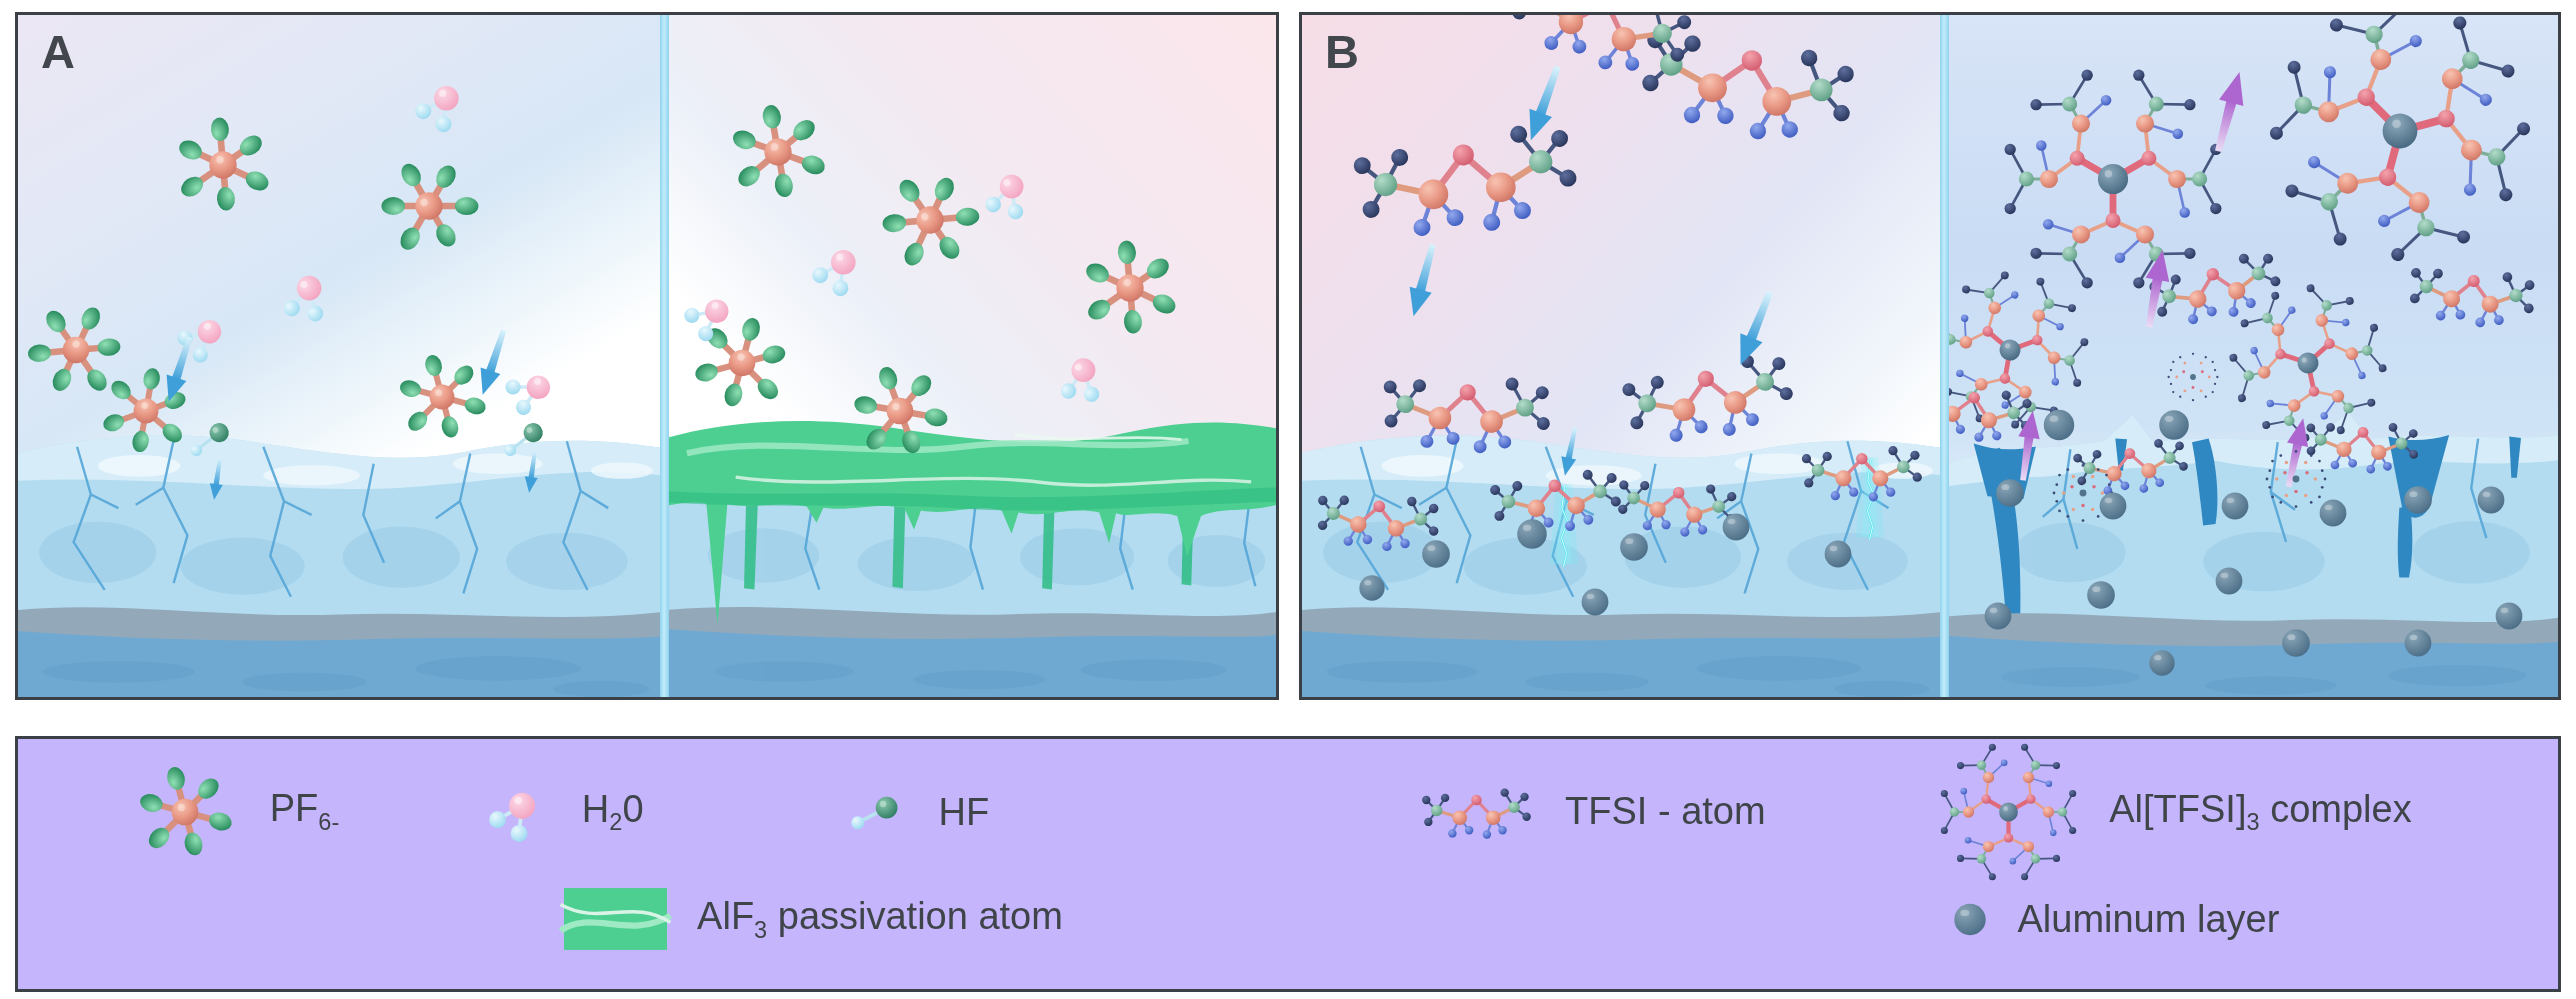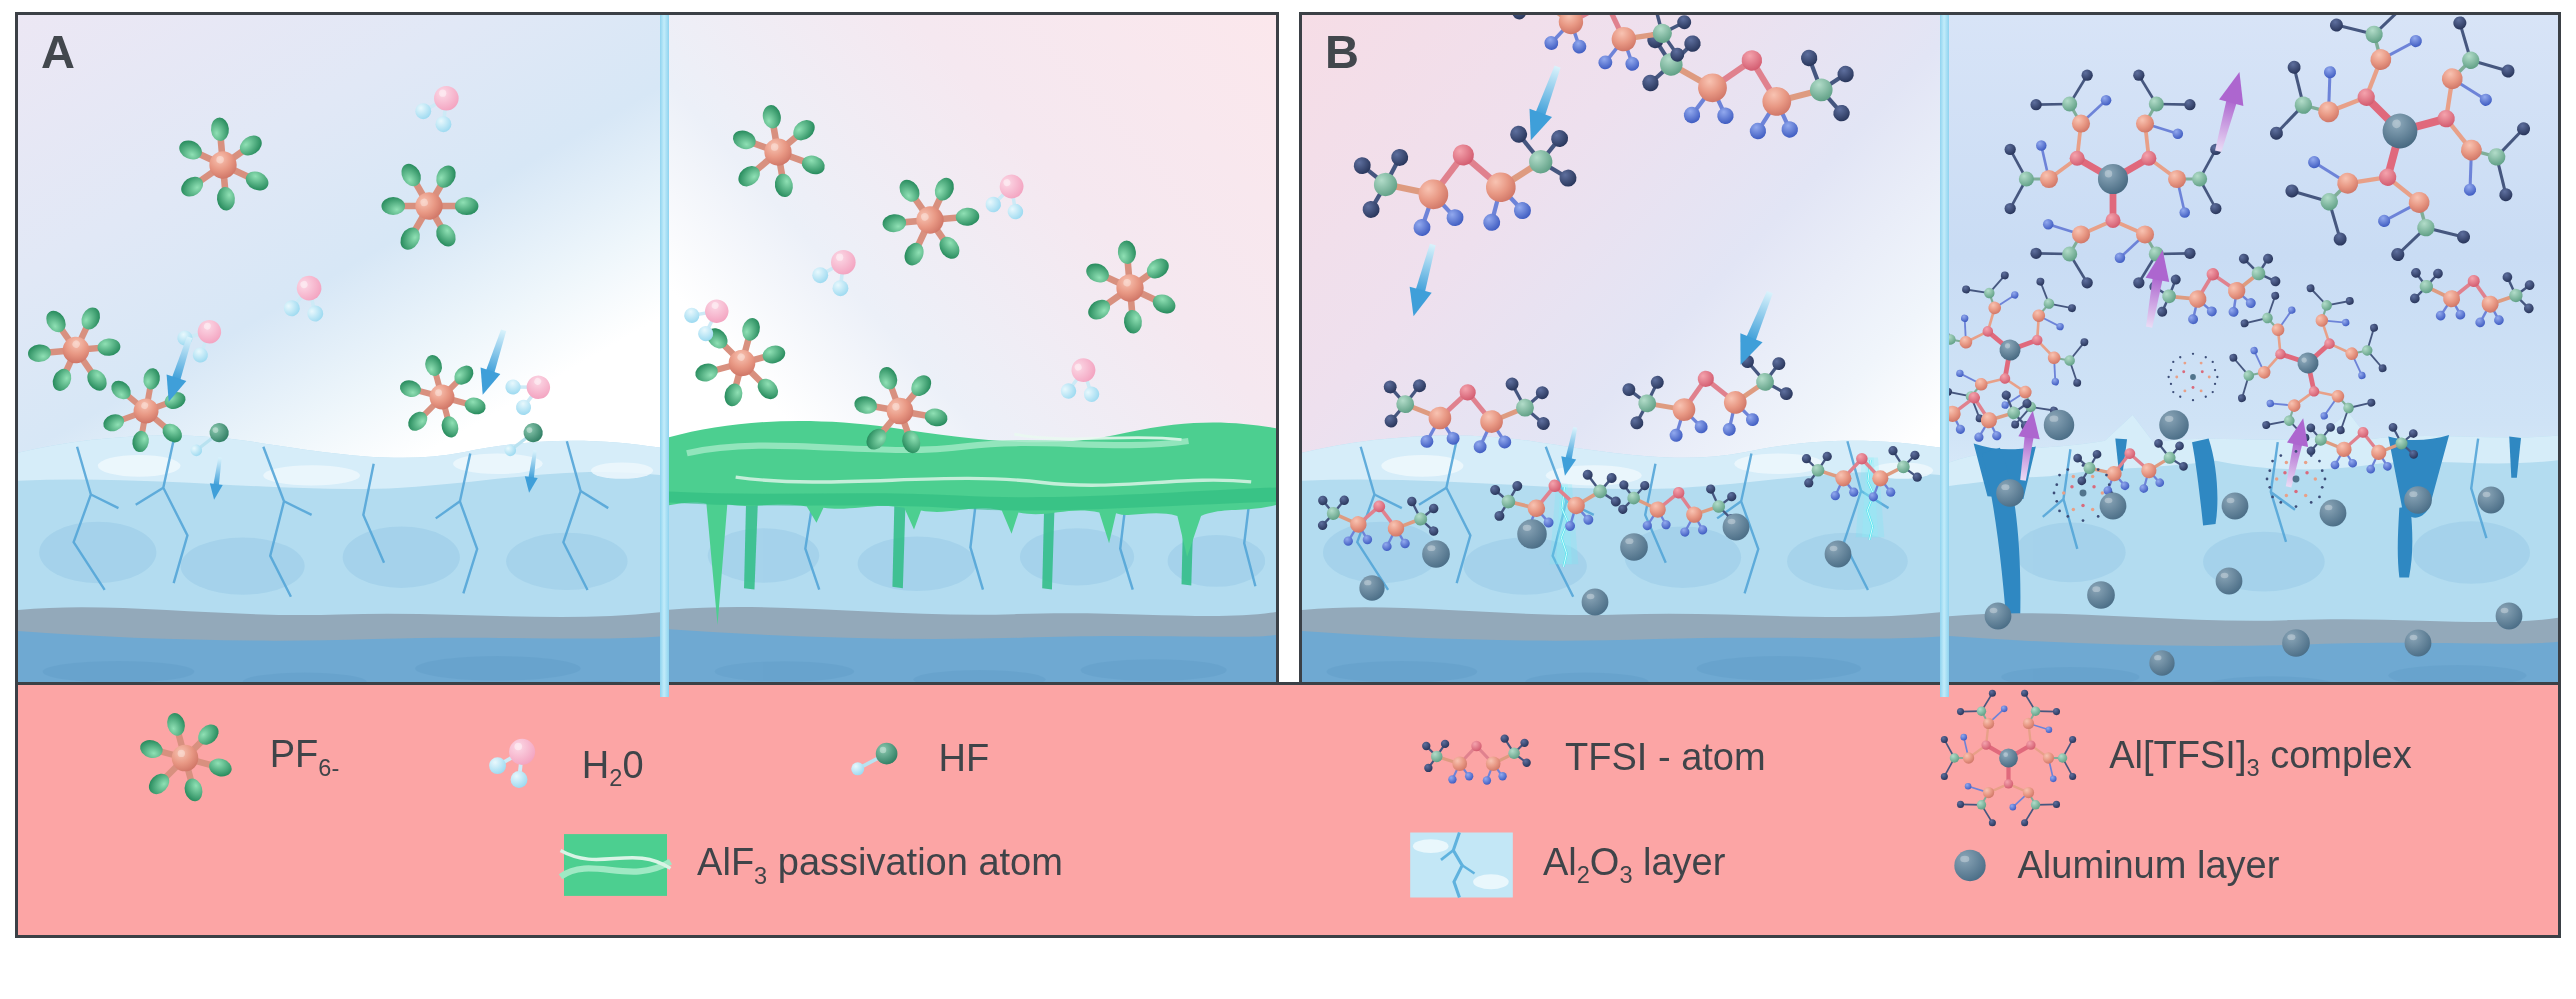--- a/index.html
+++ b/index.html
@@ -11,21 +11,21 @@
   .half{position:absolute;top:0;bottom:0;overflow:hidden;}
   .divider{position:absolute;top:0;bottom:0;width:9px;z-index:6;
            background:linear-gradient(90deg,#8fd3ef 0%,#c2ecfa 45%,#8fd3ef 100%);}
   .sky{position:absolute;inset:0;}
   .surface{position:absolute;left:-0.5%;width:101%;bottom:-1.4px;z-index:1;display:block;}
   .mol-layer{position:absolute;inset:0;z-index:3;}
   .mol{position:absolute;}
   .mol svg{display:block;width:100%;height:100%;overflow:visible;}
   .plabel{position:absolute;left:23px;top:8.2px;z-index:8;font-size:47px;font-weight:600;
           color:#42474d;letter-spacing:0.7px;}
-  #legend{position:absolute;left:15px;top:682px;width:2540px;height:250px;background:#fca5a5;
+  #legend{position:absolute;left:15px;top:736px;width:2540px;height:250px;background:#c4b5fd;
           border:3.4px solid #3b4046;z-index:2;}
   .legend-item{position:absolute;transform:translateY(-50%);display:flex;align-items:center;gap:30px;}
   .licon{flex:none;overflow:visible;}
   .llabel{font-size:38px;color:#3f4449;white-space:nowrap;}
   .llabel .sub{font-size:0.62em;vertical-align:-0.38em;}
   .hiddefs{position:absolute;width:0;height:0;overflow:hidden;}
 </style>
 </head>
 <body>
 
@@ -857,21 +857,21 @@
     </div>
   </div>
 
   <div id="legend">
       <div class="legend-item" style="left: 4.4%; top: 29%;">
         <svg class="licon" style="width:110px;height:110px" viewBox="-60 -60 120 120">
           <use href="#sym-pf6"></use>
         </svg>
         <span class="llabel"><span>PF</span><span class="sub">6-</span></span>
       </div>
-      <div class="legend-item" style="left: 18.3%; top: 29%; align-items: flex-end;">
+      <div class="legend-item" style="left: 18.3%; top: 29%;">
         <svg class="licon" style="width:69px;height:69px" viewBox="-45 -45 90 90">
           <use href="#sym-h2o"></use>
         </svg>
         <span class="llabel"><span>H</span><span class="sub">2</span><span>0</span></span>
       </div>
       <div class="legend-item" style="left: 32.5%; top: 29%;">
         <svg class="licon" style="width:65px;height:47px" viewBox="-45 -32 90 64">
           <use href="#sym-hf"></use>
         </svg>
         <span class="llabel"><span>HF</span></span>
@@ -889,31 +889,20 @@
         <span class="llabel"><span>Al[TFSI]</span><span class="sub">3</span><span> complex</span></span>
       </div>
       <div class="legend-item" style="left: 21.5%; top: 72%;">
         <svg class="licon" width="103" height="62" viewBox="0 0 150 90">
           <rect width="150" height="90" fill="#4ccf90"></rect>
           <path d="M-5,62 C40,30 95,76 155,40" stroke="#9fe9c4" stroke-width="9" fill="none"></path>
           <path d="M-5,24 C52,56 100,14 155,50" stroke="#d9f4e6" stroke-width="5" fill="none"></path>
         </svg>
         <span class="llabel"><span>AlF</span><span class="sub">3</span><span> passivation atom</span></span>
       </div>
-      <div class="legend-item" style="left: 54.8%; top: 72%;">
-        <svg class="licon" width="103" height="65" viewBox="0 0 150 95">
-          <rect width="150" height="95" fill="#c3e7f6"></rect>
-          <ellipse cx="30" cy="20" rx="26" ry="10" fill="#e9f7fc"></ellipse>
-          <ellipse cx="118" cy="72" rx="26" ry="11" fill="#e9f7fc"></ellipse>
-          <polyline points="72,0 63,26 76,48 64,72 72,95" stroke="#5fb2de" stroke-width="4.5" fill="none"></polyline>
-          <polyline points="63,26 45,40" stroke="#5fb2de" stroke-width="4" fill="none"></polyline>
-          <polyline points="76,48 94,60" stroke="#5fb2de" stroke-width="3.5" fill="none"></polyline>
-        </svg>
-        <span class="llabel"><span>Al</span><span class="sub">2</span><span>O</span><span class="sub">3</span><span> layer</span></span>
-      </div>
       <div class="legend-item" style="left: 76.2%; top: 72%;">
         <svg class="licon" style="width:34px;height:34px" viewBox="-26 -26 52 52">
           <use href="#sym-alatom"></use>
         </svg>
         <span class="llabel"><span>Aluminum layer</span></span>
       </div>
     </div>
 </div>
 
 

